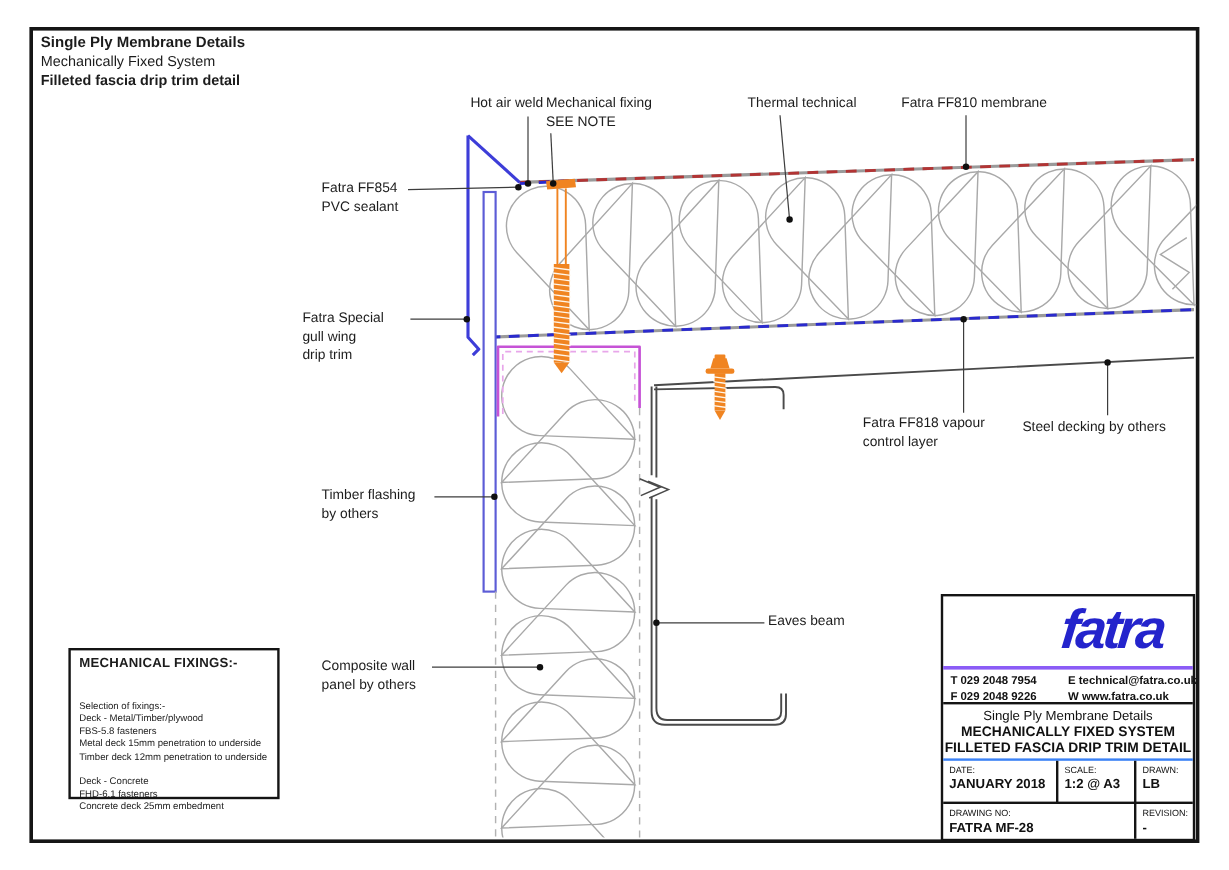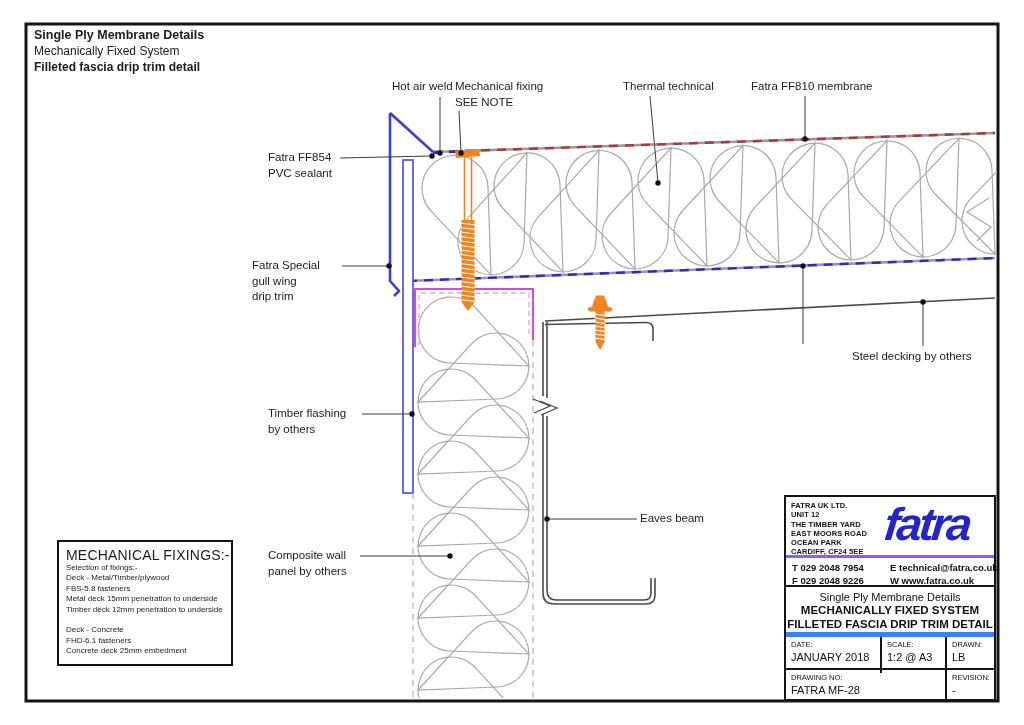--- a/index.html
+++ b/index.html
@@ -28,39 +28,39 @@
   .orgln{stroke:var(--orange);stroke-width:1.6;fill:none}
   .rib{stroke:#fff6ea;stroke-width:1.1}
   
   .hdr{position:absolute;left:34px;top:27px}
   .hdr .h1{font-weight:bold;font-size:12.5px;line-height:16px}
   .hdr .h2{font-size:12px;line-height:16px}
   .hdr .h3{font-weight:bold;font-size:12px;line-height:16px}
   .callout{position:absolute;font-size:11.5px;line-height:15.5px;white-space:nowrap}
   .notebox{position:absolute;left:57px;top:540px;width:176px;height:126px;border:2px solid #141414;
            box-sizing:border-box;padding:5px 0 0 7px}
-  .notebox .nt{font-size:14px;font-weight:normal;margin-bottom:0;letter-spacing:.2px}
+  .notebox .nt{font-size:11px;font-weight:bold;margin-bottom:25px;letter-spacing:.2px}
   .notebox .nl{font-size:8px;line-height:10.4px;min-height:10.4px;color:#222}
   .tb{position:absolute;left:784px;top:495px;width:212px;height:206px;border:2px solid #141414;
       box-sizing:border-box;color:#111}
   .tb .abs{position:absolute}
   .addr{left:5px;top:4px;font-size:7.5px;font-weight:bold;line-height:9.3px;letter-spacing:.1px}
   .logo{left:74px;top:2px;width:134px;font-size:46px;font-weight:bold;font-style:italic;
         color:var(--logo-blue);transform:skewX(-6deg);letter-spacing:-3px;line-height:50px;text-align:center}
   .r2{left:0;right:0;top:58px;height:30px;border-top:3px solid #8b5cf6}
   .r2 div{position:absolute;font-size:9.5px;font-weight:bold;white-space:nowrap}
   .r2 .t{left:6px;top:4px}.r2 .f{left:6px;top:17px}.r2 .e{left:104px;top:4px}.r2 .w{left:104px;top:17px}
   .r3{left:0;right:0;top:88px;height:47px;border-top:2px solid #141414;text-align:center}
   .r3 .t1{font-size:11px;margin-top:4px}
   .r3 .t2,.r3 .t3{font-size:11.5px;font-weight:bold;line-height:14px}
-  .r4{left:0;right:0;top:135px;height:36px;border-top:5px solid #3b82f6}
+  .r4{left:0;right:0;top:135px;height:36px;border-top:2px solid #3b82f6}
   .r5{left:0;right:0;top:171px;bottom:0;border-top:2px solid #141414}
   .cell{position:absolute;top:0;bottom:0;box-sizing:border-box}
   .cell .lbl{font-size:7.5px;padding:3px 0 0 5px}
-  .cell .val{font-size:11px;font-weight:normal;padding:2px 0 0 5px;white-space:nowrap}
+  .cell .val{font-size:11px;font-weight:bold;padding:2px 0 0 5px;white-space:nowrap}
   .bl{border-left:2px solid #141414}
 </style>
 </head>
 <body>
 
 <div class="page">
 
   <svg id="geo" width="1024" height="725" viewBox="0 0 1024 725">
     <defs>
       <clipPath id="clipRoof">
@@ -243,45 +243,41 @@
     <div>drip trim</div>
   </div>
   <div class="callout" style="left:268px;top:406px">
     <div>Timber flashing</div>
     <div>by others</div>
   </div>
   <div class="callout" style="left:268px;top:548px">
     <div>Composite wall</div>
     <div>panel by others</div>
   </div>
+  <div class="callout" style="left:719px;top:346px">
+    <div>Fatra FF818 vapour</div>
+    <div>control layer</div>
+  </div>
   <div class="callout" style="left:852px;top:349px">Steel decking by others</div>
   <div class="callout" style="left:640px;top:511px">Eaves beam</div>
 
   <div class="notebox">
     <div class="nt">MECHANICAL FIXINGS:-</div>
     <div class="nl">Selection of fixings:-</div>
     <div class="nl">Deck - Metal/Timber/plywood</div>
     <div class="nl">FBS-5.8 fasteners</div>
     <div class="nl">Metal deck 15mm penetration to underside</div>
     <div class="nl">Timber deck 12mm penetration to underside</div>
     <div class="nl"></div>
     <div class="nl">Deck - Concrete</div>
     <div class="nl">FHD-6.1 fasteners</div>
     <div class="nl">Concrete deck 25mm embedment</div>
   </div>
 
   <div class="tb">
-    <div class="abs addr">
-      <div>FATRA UK LTD.</div>
-      <div>UNIT 12</div>
-      <div>THE TIMBER YARD</div>
-      <div>EAST MOORS ROAD</div>
-      <div>OCEAN PARK</div>
-      <div>CARDIFF, CF24 5EE</div>
-    </div>
     <div class="abs logo">fatra</div>
     <div class="abs r2">
       <div class="t">T  029 2048 7954</div>
       <div class="f">F  029 2048 9226</div>
       <div class="e">E  technical@fatra.co.uk</div>
       <div class="w">W  www.fatra.co.uk</div>
     </div>
     <div class="abs r3">
       <div class="t1">Single Ply Membrane Details</div>
       <div class="t2">MECHANICALLY FIXED SYSTEM</div>

